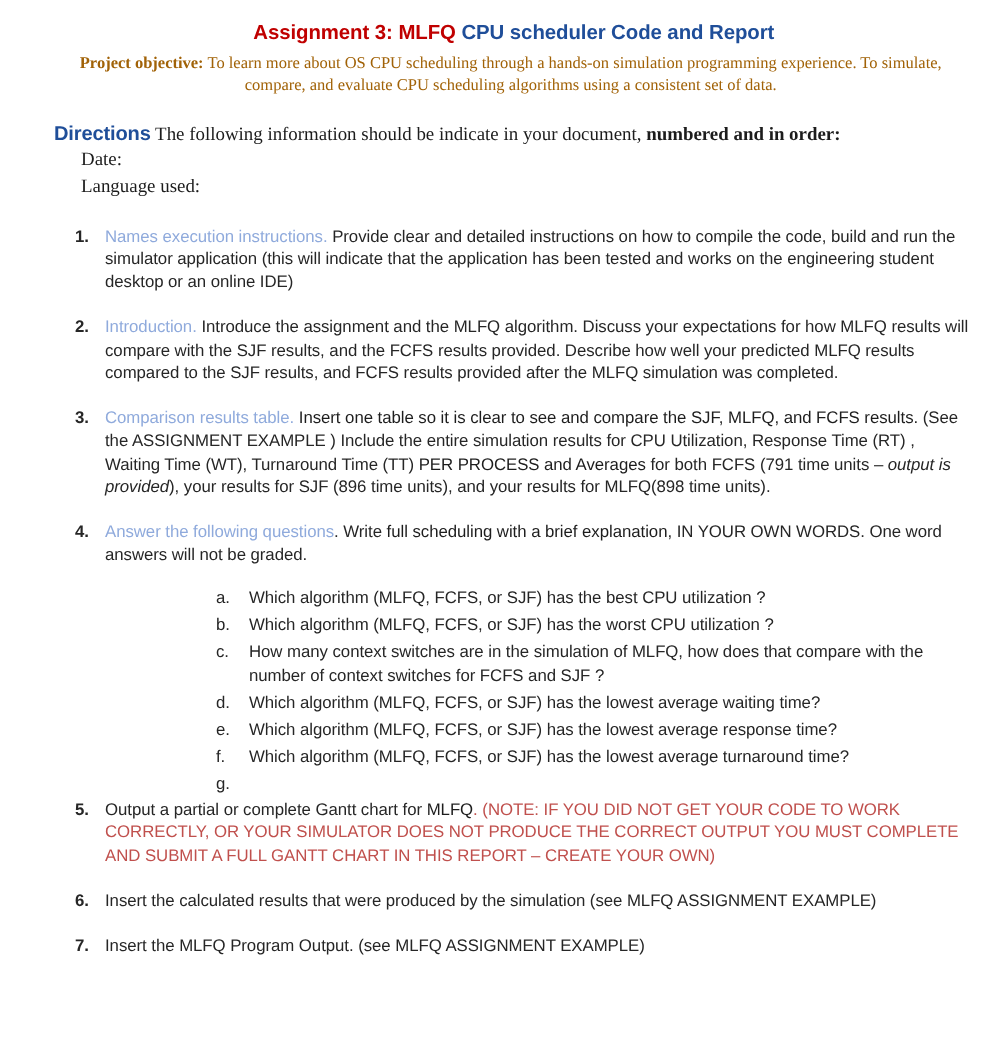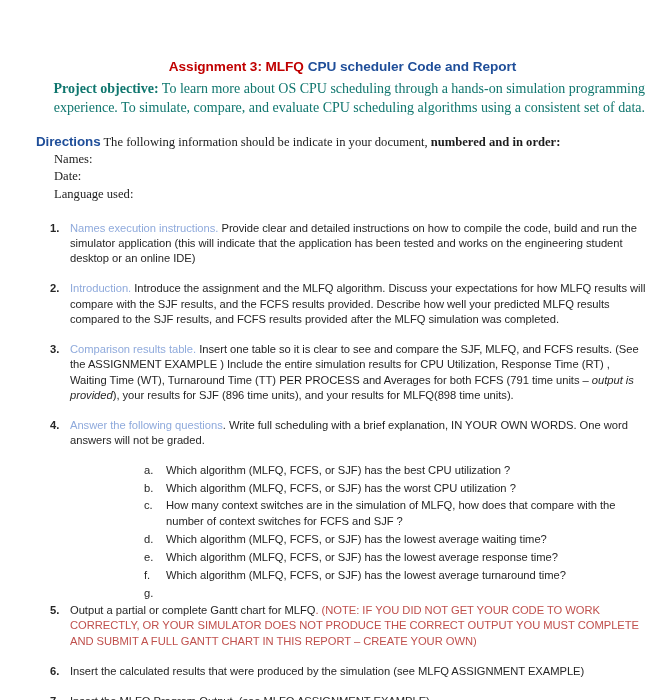--- a/index.html
+++ b/index.html
@@ -16,44 +16,43 @@
     color: #2b2b2b;
     -webkit-font-smoothing: antialiased;
   }
   .page {
     position: relative;
     width: 671px;
     height: 504px;
     box-sizing: border-box;
     padding: 11px 22px 0 36px;
     background: #ffffff;
-    margin-top: 45px;
   }
 
   
   .doc-title {
     text-align: center;
     font-family: "Liberation Sans", sans-serif;
     font-weight: bold;
     font-size: 13.6px;
     letter-spacing: -0.05px;
     margin: 3px 0 5px 0;
     line-height: 1.2;
   }
   .title-red { color: #c00000; }
   .title-blue { color: #1f4e99; }
 
   
   .objective {
     font-family: "Liberation Serif", serif;
-    font-size: 14px;
+    font-size: 11px;
     line-height: 1.33;
-    color: #0f766e;
+    color: #a16207;
     margin: 0 4px 0 0;
-    text-align: right;
+    text-align: center;
   }
   .objective b { font-weight: bold; }
 
   .directions-line {
     font-family: "Liberation Serif", serif;
     font-size: 12.6px;
     line-height: 1.33;
     color: #1c1c1c;
     margin: 15px 0 0 0;
   }
@@ -140,21 +139,20 @@
 
   <p class="objective">
     <b>Project objective:</b><span> To learn more about OS CPU scheduling through a hands-on simulation programming experience. To simulate, compare, and evaluate CPU scheduling algorithms using a consistent set of data.</span>
   </p>
 
   <p class="directions-line">
     <span class="directions-head">Directions</span><span> The following information should be indicate in your document, </span><b>numbered and in order:</b>
   </p>
 
   <div class="fields">
-    <div>Names:</div>
     <div>Date:</div>
     <div>Language used:</div>
   </div>
 
   <div class="numlist">
 
     <div class="item">
       <span class="num">1.</span>
       <span class="body"><span class="lead">Names execution instructions.</span><span> Provide clear and detailed instructions on how to compile the code, build and run the simulator application  (this will indicate that the application has been tested and works on the engineering student desktop or an online IDE)</span></span>
     </div>

